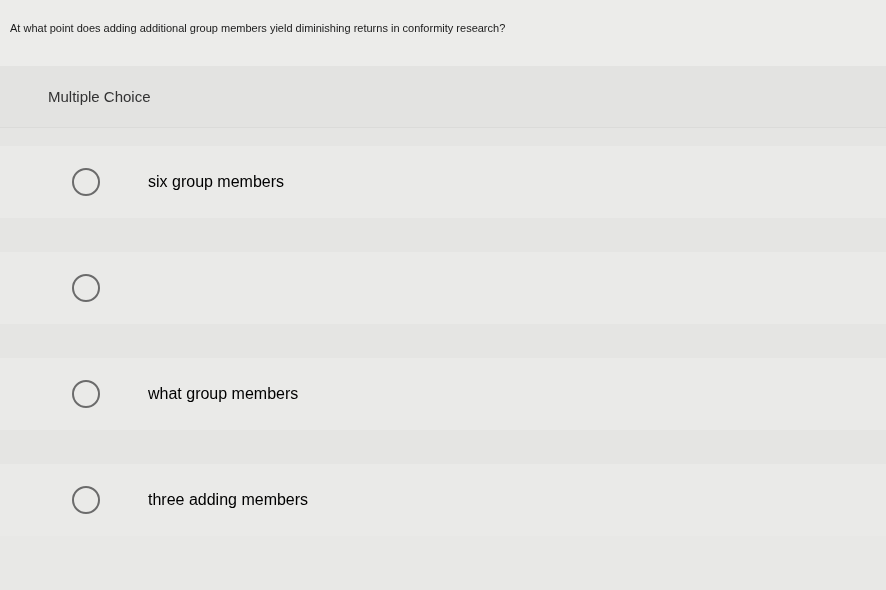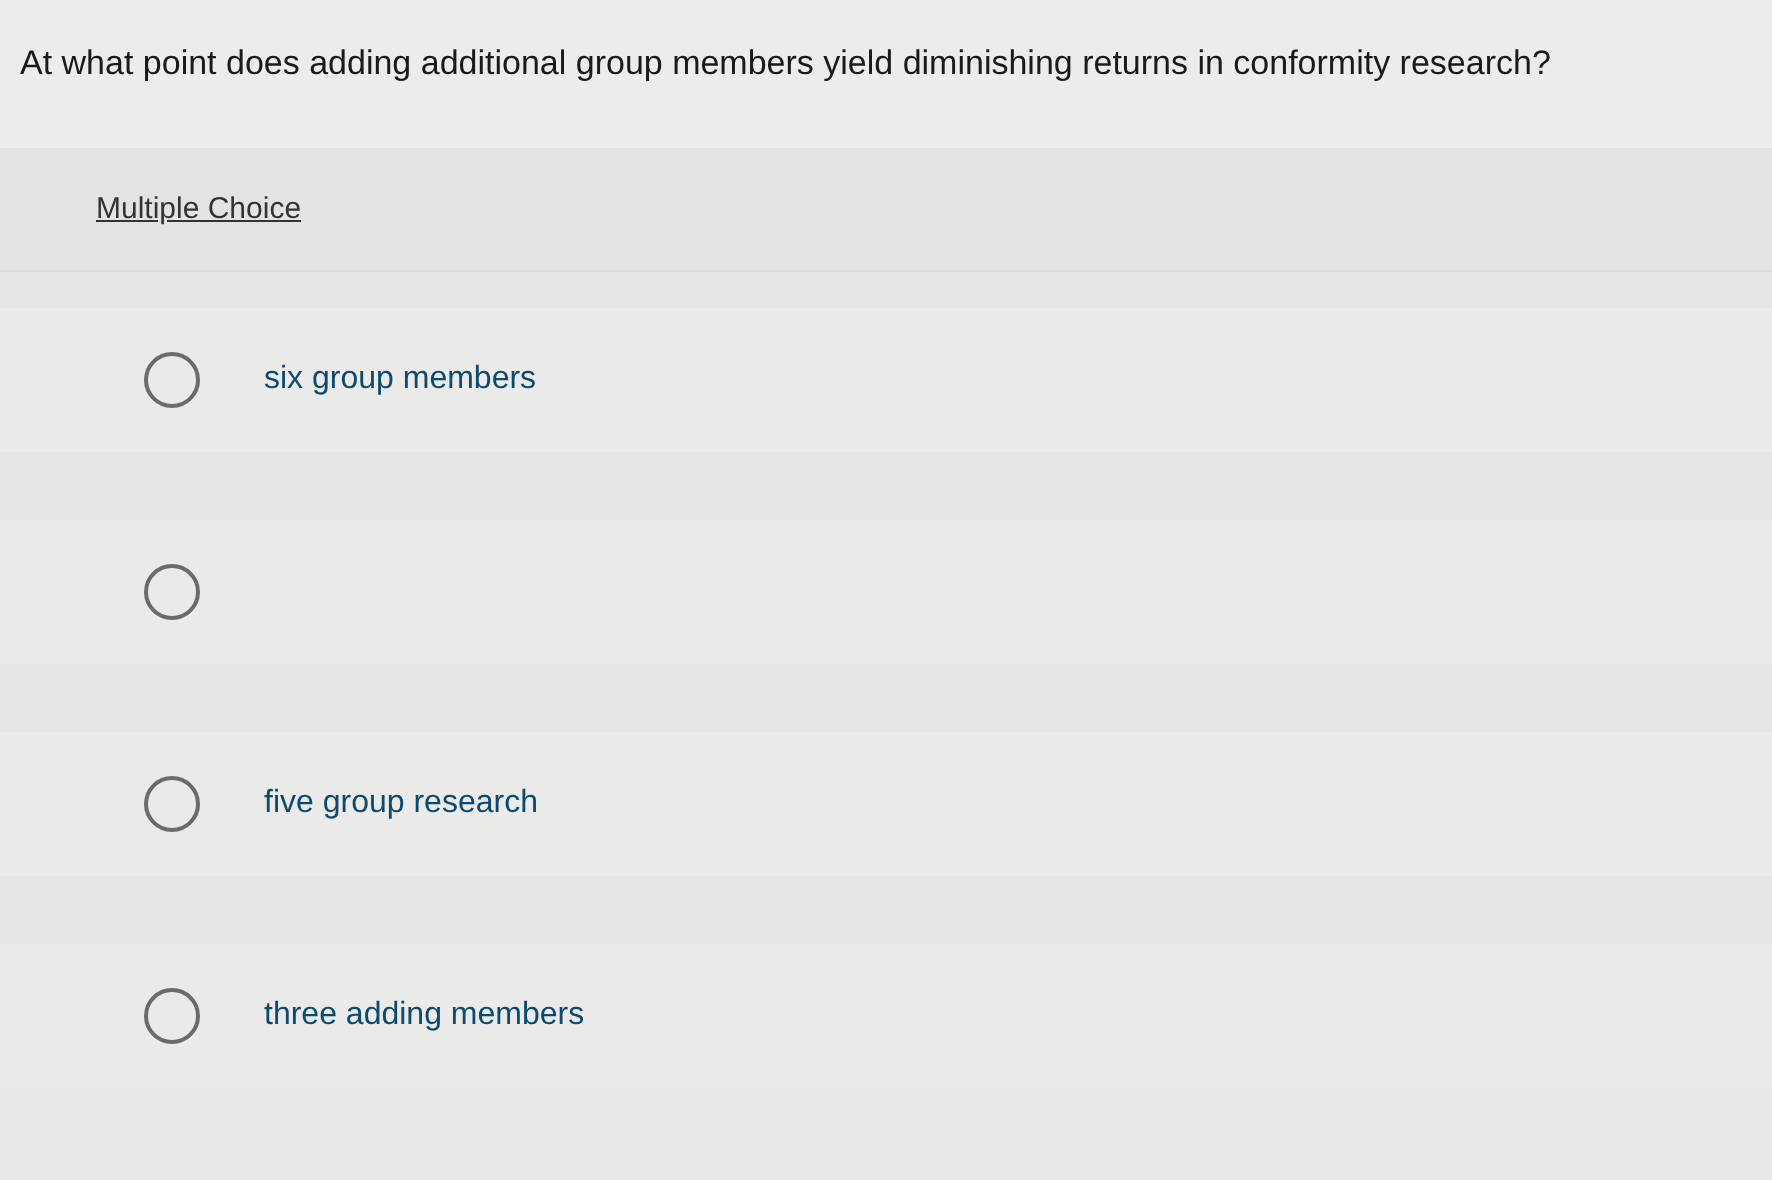--- a/index.html
+++ b/index.html
@@ -10,35 +10,34 @@
     body {
       width: 886px;
       height: 590px;
       background: #e8e8e6;
       font-family: Arial, Helvetica, sans-serif;
       color: #2a2a2a;
       overflow: hidden;
     }
     .question-header {
       padding: 22px 10px 32px 10px;
-      font-size: 17px;
+      font-size: 11px;
       font-weight: 500;
       color: #1a1a1a;
       background: #ececea;
     }
     .mc-container {
       background: #e5e5e3;
     }
     .mc-label {
       padding: 22px 10px 22px 48px;
       font-size: 15px;
       color: #333;
       background: #e3e3e1;
       border-bottom: 1px solid rgba(0,0,0,0.03);
-      text-decoration: underline;
     }
     .options {
       padding-top: 18px;
     }
     .option {
       display: flex;
       align-items: center;
       background: #eaeae8;
       margin: 0 0 34px 0;
       padding: 22px 10px 22px 72px;
@@ -52,21 +51,22 @@
       width: 28px;
       height: 28px;
       border: 2px solid #6b6b6b;
       border-radius: 50%;
       flex-shrink: 0;
       margin-right: 32px;
       background: transparent;
     }
     .option-label {
       font-size: 16px;
-      color: #0c4a6e;
+      color: #000000;
+      margin-left: 16px;
     }
   </style>
 </head>
 <body>
 
 <div class="question-header">At what point does adding additional group members yield diminishing returns in conformity research?</div>
 
 <div class="mc-container">
   <div class="mc-label">Multiple Choice</div>
 
@@ -76,21 +76,21 @@
       <span class="radio"></span>
       <span class="option-label">six group members</span>
     </div>
 
     <div class="option">
       <span class="radio"></span>
     </div>
 
     <div class="option">
       <span class="radio"></span>
-      <span class="option-label">five group research</span>
+      <span class="option-label">what group members</span>
     </div>
 
     <div class="option">
       <span class="radio"></span>
       <span class="option-label">three adding members</span>
     </div>
 
   </div>
 </div>
 

